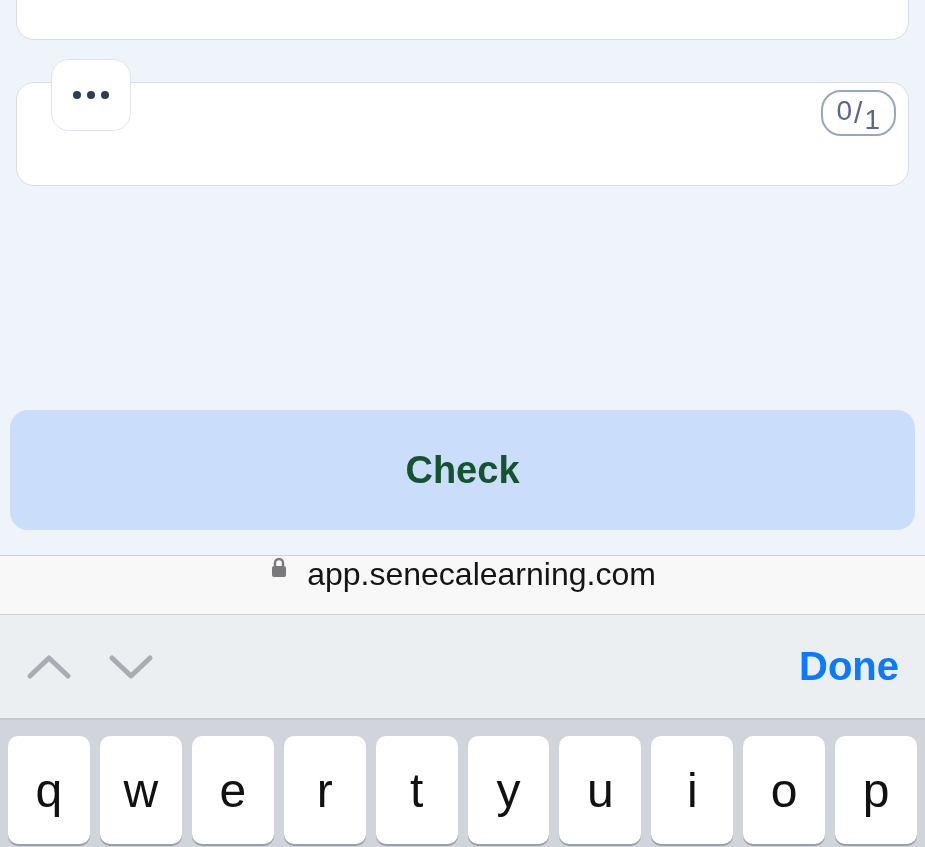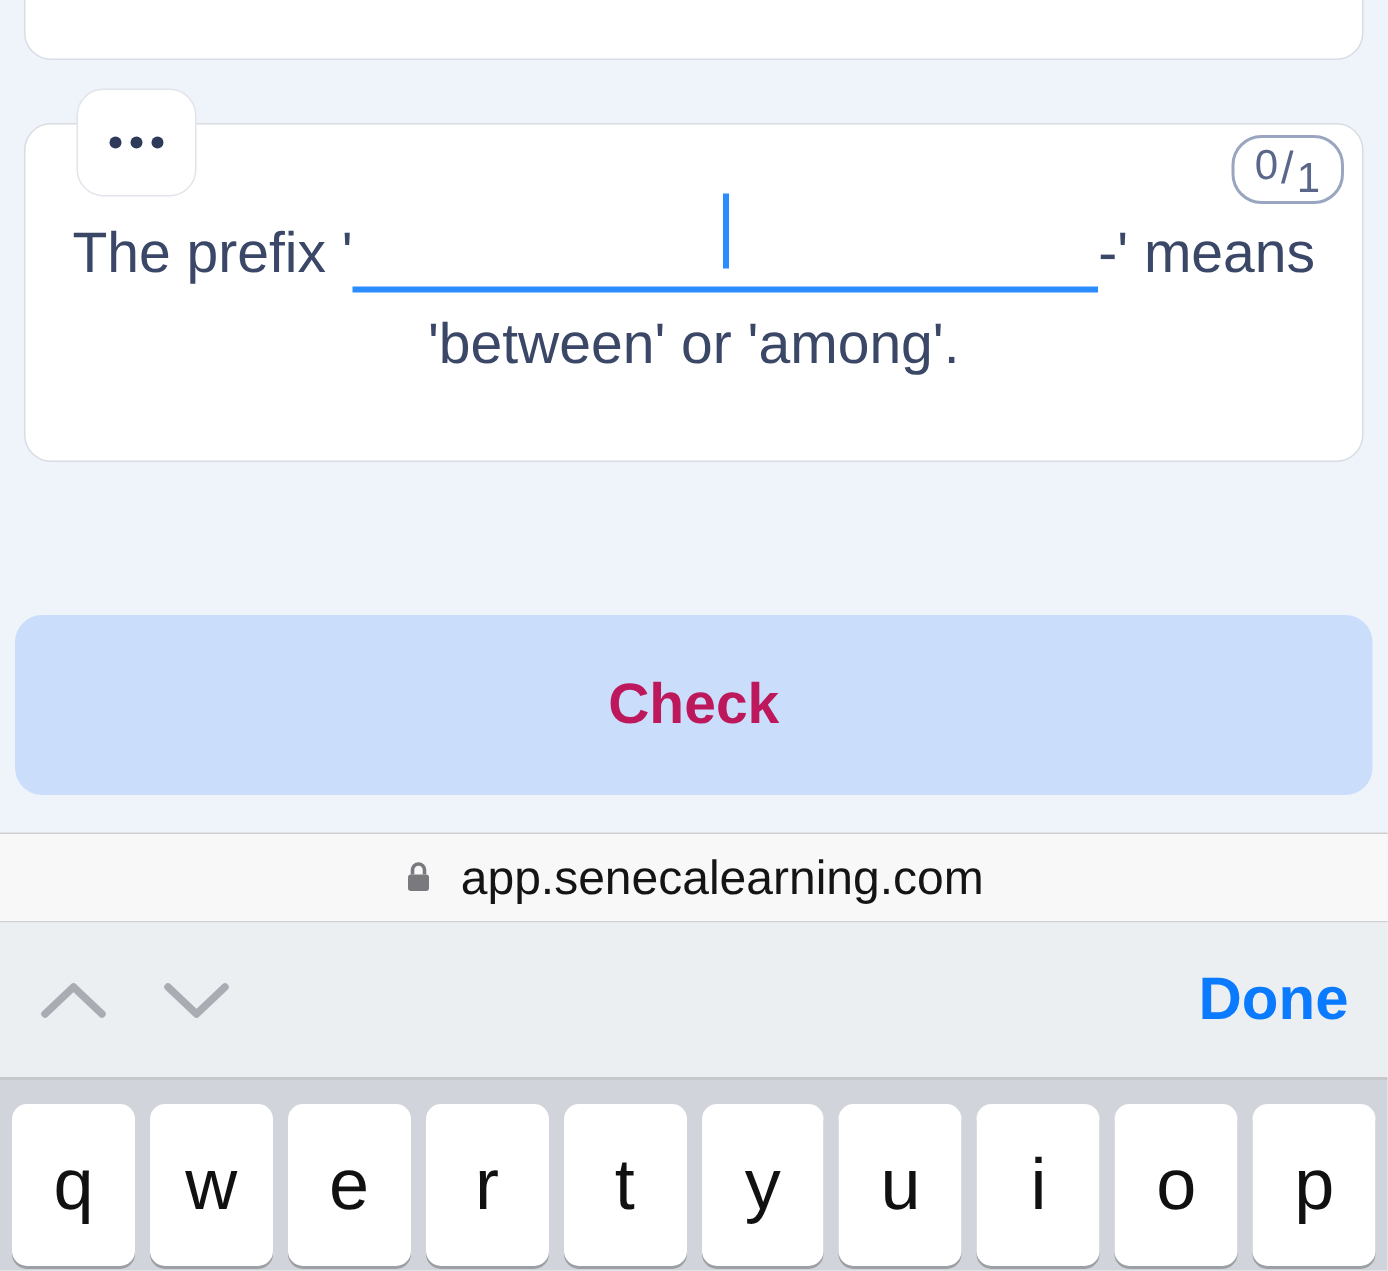--- a/index.html
+++ b/index.html
@@ -125,35 +125,34 @@
       left: 10px;
       right: 10px;
       height: 120px;
       background: #cadefc;
       border-radius: 18px;
       display: flex;
       align-items: center;
       justify-content: center;
       font-size: 38px;
       font-weight: 700;
-      color: #be185d;
+      color: #14532d;
       cursor: pointer;
       border: none;
     }
     .address-bar {
       position: absolute;
       top: 555px;
       left: 0;
       right: 0;
       height: 60px;
       background: #f8f8f9;
       border-top: 1px solid #d0d0d3;
       border-bottom: 1px solid #d0d0d3;
       display: flex;
-      align-items: center;
       justify-content: center;
       gap: 18px;
       font-size: 32px;
       color: #141414;
     }
     .lock-icon {
       display: inline-flex;
     }
     .keyboard-toolbar {
       position: absolute;
@@ -218,23 +217,20 @@
 <div class="question-card">
   <div class="ellipsis-button">
     <span class="dot"></span>
     <span class="dot"></span>
     <span class="dot"></span>
   </div>
   <div class="score-badge">
     <span class="current">0</span>
     <span class="slash">/</span>
     <span class="total">1</span>
-  </div>
-  <div class="question-text">
-    <span>The prefix '</span><span class="blank-wrap"><span class="cursor-line"></span><input type="text" class="blank-input" value="" style=""></span><span>-' means 'between' or 'among'.</span>
   </div>
 </div>
 
 <button class="check-button">
   <span>Check</span>
 </button>
 
 <div class="address-bar">
   <span class="lock-icon">
     <svg width="20" height="24" viewBox="0 0 20 24" fill="none">

